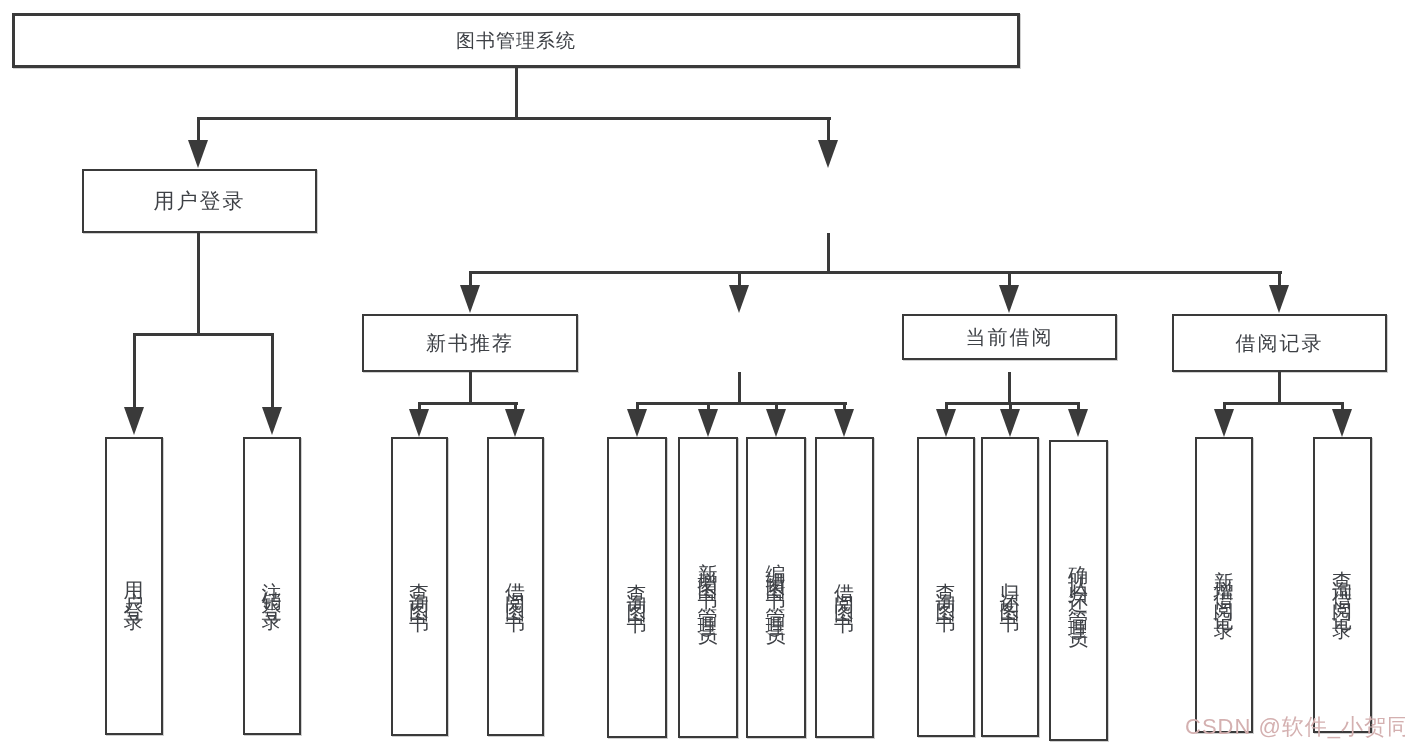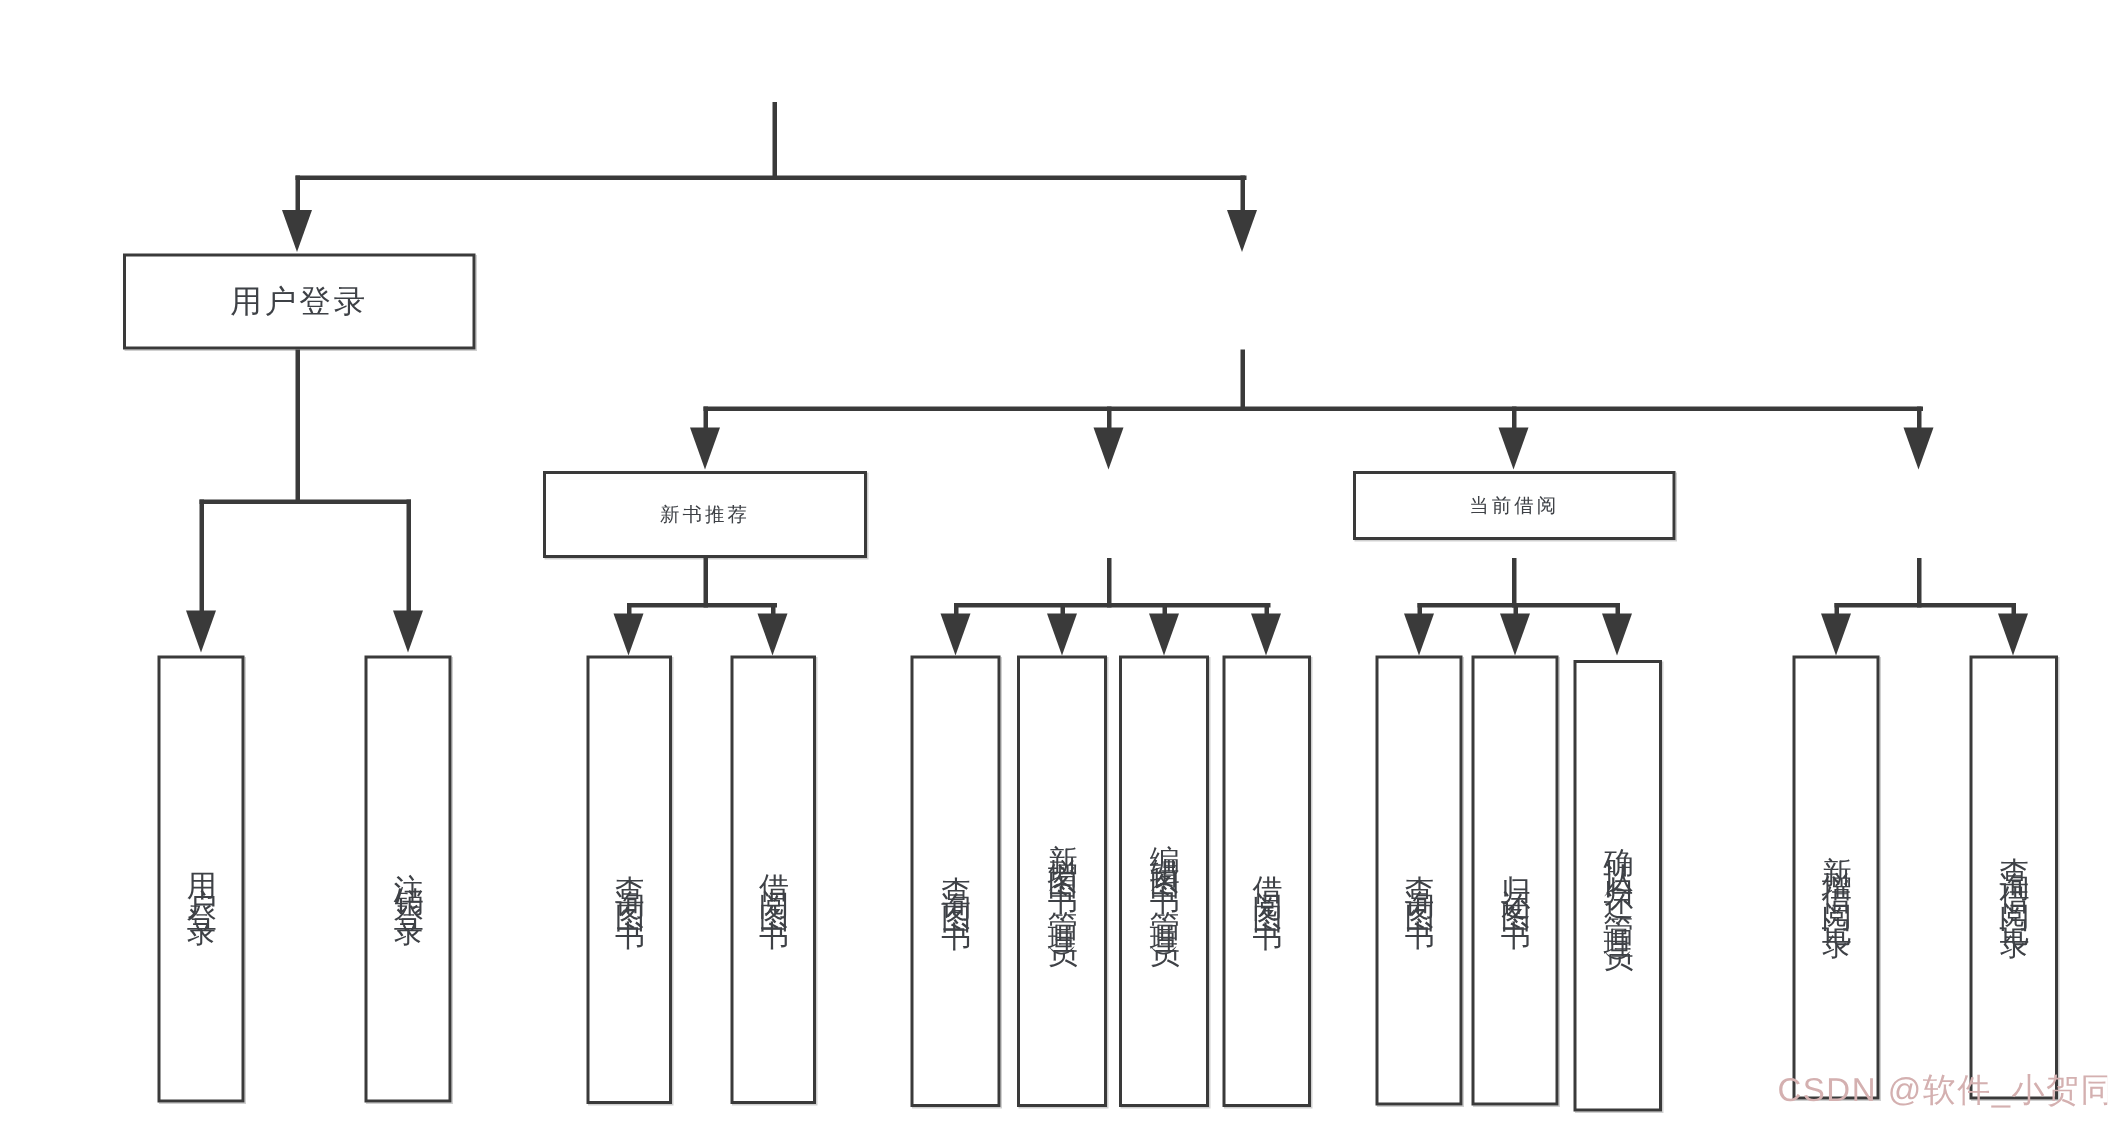--- a/index.html
+++ b/index.html
@@ -17,21 +17,21 @@
     box-sizing: border-box;
     border: 2px solid #3a3a3a;
     background: #ffffff;
     display: flex;
     align-items: center;
     justify-content: center;
     box-shadow: 1px 1px 0 rgba(120,120,120,0.35);
   }
   .root-box  { border-width: 3px; font-size: 19px; letter-spacing: 1px; }
   .h2-box    { font-size: 21px; letter-spacing: 2px; }
-  .h3-box    { font-size: 13px; letter-spacing: 2px; }
+  .h3-box    { font-size: 20px; letter-spacing: 2px; }
   .vbox {
     writing-mode: vertical-rl;
     text-orientation: mixed;
     font-size: 20px;
     letter-spacing: 10px;
     line-height: 1;
   }
   .vbox.admin { letter-spacing: 9px; }
   .line {
     position: absolute;
@@ -53,25 +53,27 @@
     white-space: nowrap;
     color: #d4b0b0;
     letter-spacing: 1px;
   }
 </style>
 </head>
 <body>
 
 <div id="stage">
 
+  <div class="box root-box" style="left:12px; top:13px; width:1008px; height:55px;">图书管理系统</div>
 
   <div class="box h2-box" style="left:82px; top:169px; width:235px; height:64px;">用户登录</div>
 
   <div class="box h3-box" style="left:362px; top:314px; width:216px; height:58px;">新书推荐</div>
   <div class="box h3-box" style="left:902px; top:314px; width:215px; height:46px;">当前借阅</div>
+  <div class="box h3-box" style="left:1172px; top:314px; width:215px; height:58px;">借阅记录</div>
 
   <div class="box vbox" style="left:105px; top:437px; width:58px; height:298px;">用户登录</div>
   <div class="box vbox" style="left:243px; top:437px; width:58px; height:298px;">注销登录</div>
 
   <div class="box vbox" style="left:391px; top:437px; width:57px; height:299px;">查询图书</div>
   <div class="box vbox" style="left:487px; top:437px; width:57px; height:299px;">借阅图书</div>
 
   <div class="box vbox" style="left:607px; top:437px; width:60px; height:301px;">查询图书</div>
   <div class="box vbox admin" style="left:678px; top:437px; width:60px; height:301px;">新增图书（管理员）</div>
   <div class="box vbox admin" style="left:746px; top:437px; width:60px; height:301px;">编辑图书（管理员）</div>

